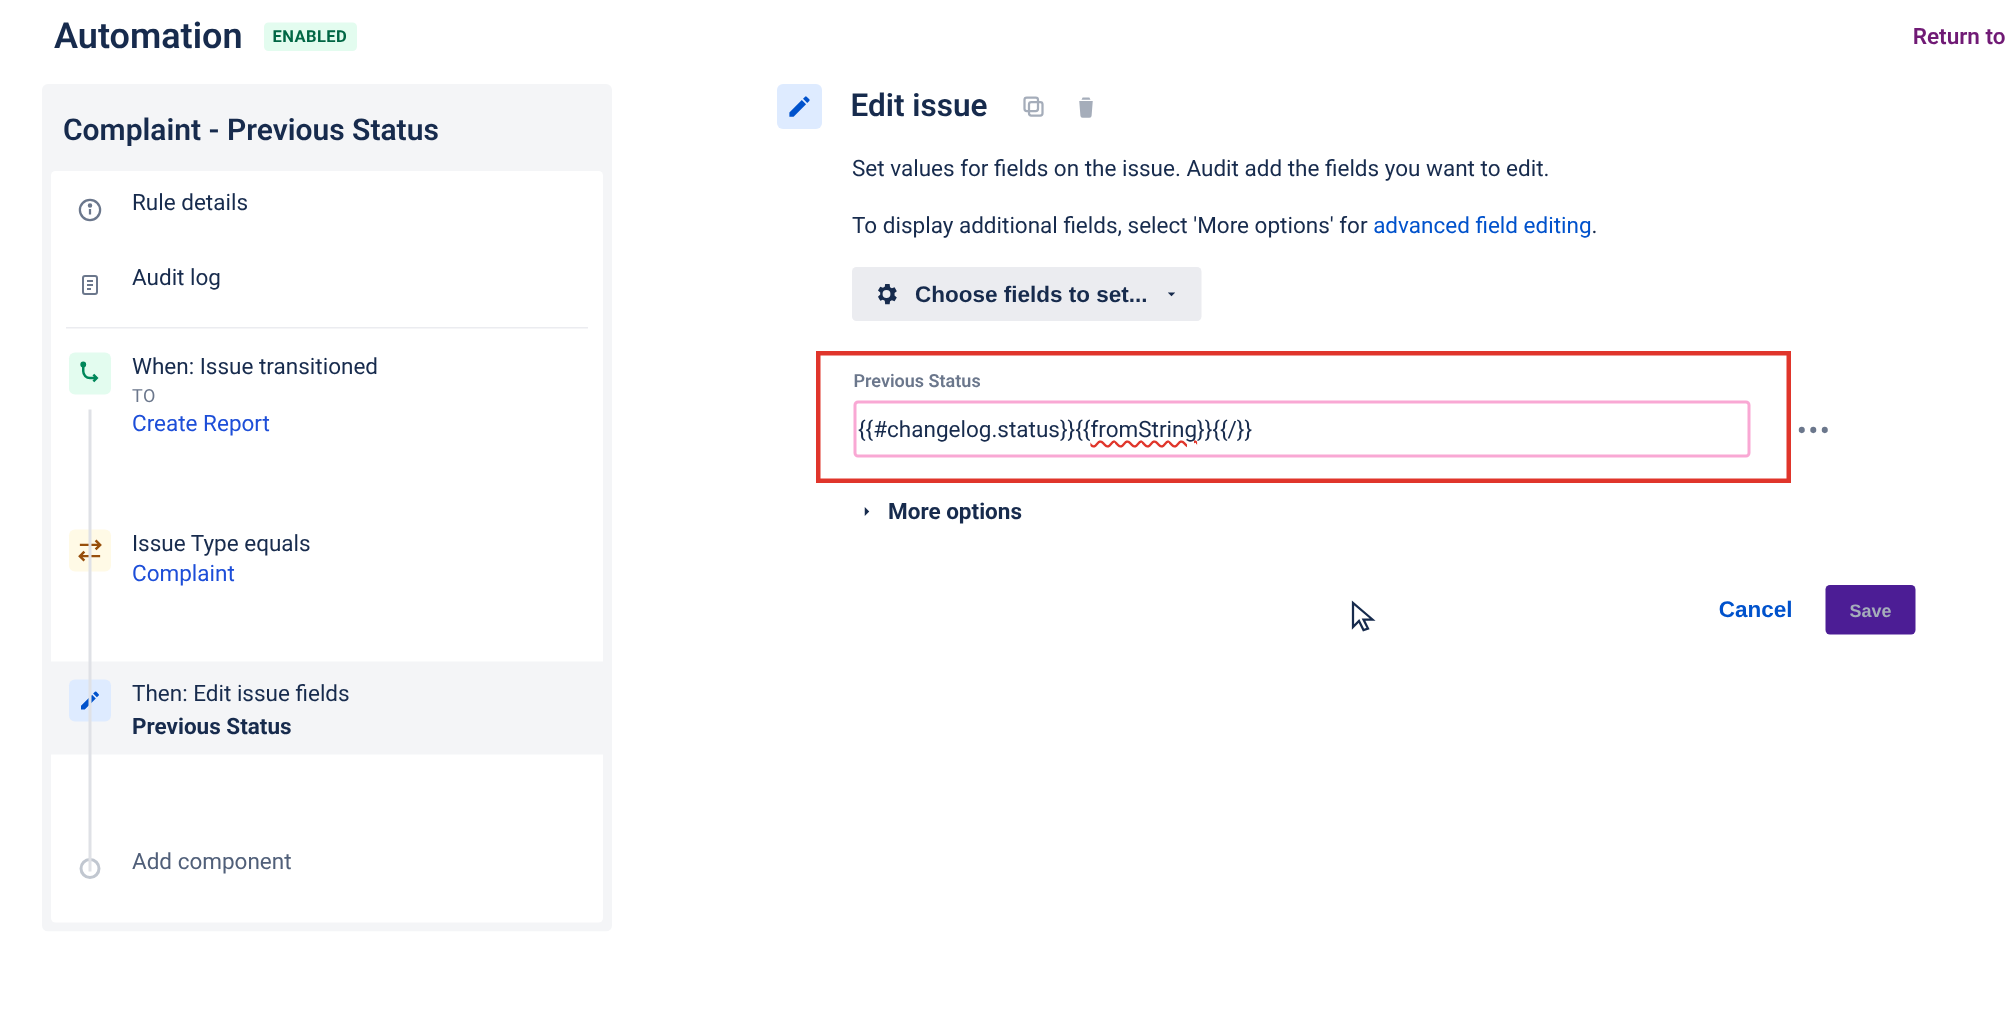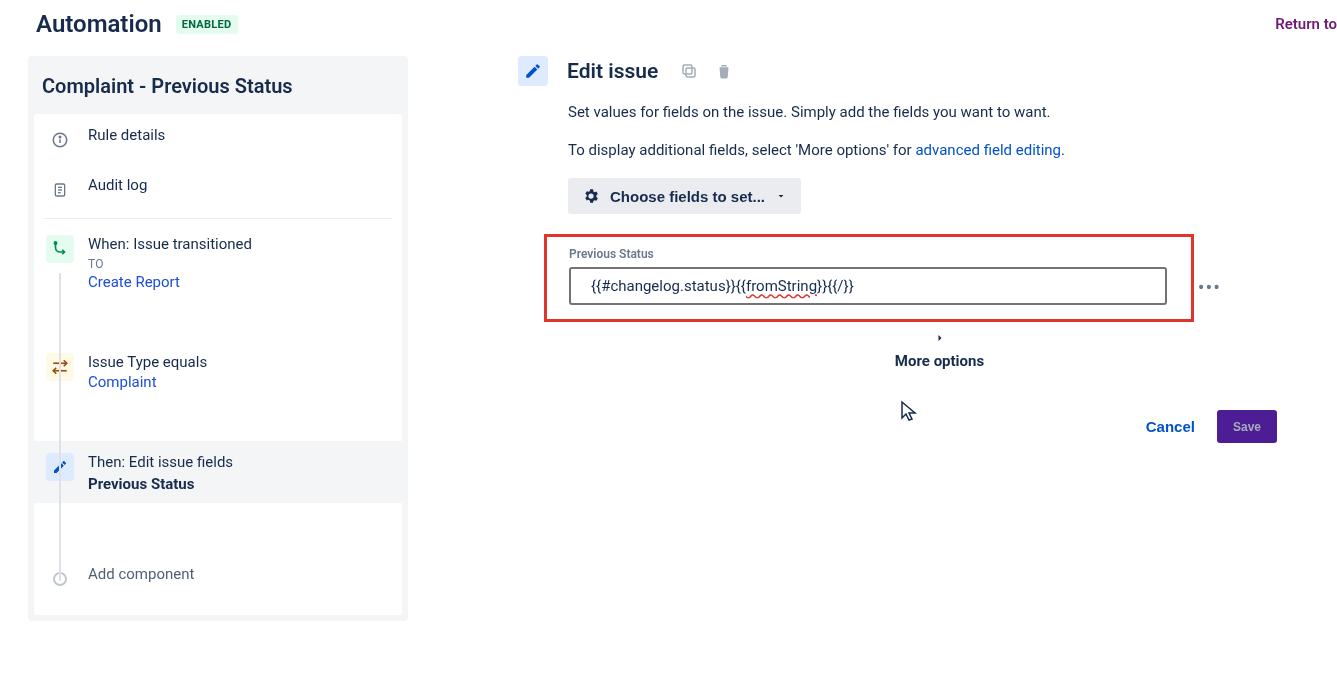--- a/index.html
+++ b/index.html
@@ -139,23 +139,23 @@
   .field-block {
     margin:20px 0 0 26px;
     padding:10px 22px 14px 22px;
     border:3px solid #E0352B;
     width:650px;
     position:relative;
   }
   .field-label { font-size:12px; font-weight:600; color:#6B778C; margin-bottom:6px; }
   .field-input {
     width:598px;
-    border:2px solid #737373;
-    border-radius:3px;
-    padding:8px 20px;
+    border:2px solid #f9a8d4;
+    border-radius:3px;
+    padding:8px 1px;
     font-size:15px;
     color:#172B4D;
     font-family:inherit;
     outline:none;
   }
   .spellwave { text-decoration: underline wavy #E0352B; text-underline-offset:2px; }
   .dots {
     position:absolute;
     right:-30px;
     top:38px;
@@ -166,21 +166,20 @@
   }
   .more-opts {
     display:flex;
     align-items:center;
     gap:8px;
     margin:10px 0 0 54px;
     font-size:15px;
     font-weight:700;
     color:#172B4D;
     cursor:pointer;
-    flex-direction:column;
   }
   .footer {
     display:flex;
     justify-content:flex-end;
     gap:10px;
     margin:40px 30px 0 0;
   }
   .btn-cancel {
     background:transparent;
     border:none;
@@ -325,21 +324,21 @@
             <rect x="4" y="4" width="12" height="12" rx="2"></rect>
           </svg>
       </span>
       <span class="ghost-icon" style="margin-left:-8px;">
         <svg width="18" height="18" viewBox="0 0 24 24" fill="#A5ADBA">
             <path d="M6 7h12l-1 13a2 2 0 0 1-2 2H9a2 2 0 0 1-2-2L6 7zm3-3h6l1 2H8l1-2z"></path>
           </svg>
       </span>
     </div>
 
-    <div class="desc">Set values for fields on the issue. Simply add the fields you want to want.</div>
+    <div class="desc">Set values for fields on the issue. Audit add the fields you want to edit.</div>
     <div class="desc">
       <span>To display additional fields, select 'More options' for </span><a href="#">advanced field editing</a><span>.</span>
     </div>
 
     <button class="choose-btn">
       <svg width="18" height="18" viewBox="0 0 24 24" fill="#172B4D">
           <path d="M19.14 12.94a7.14 7.14 0 0 0 0-1.88l2.03-1.58-2-3.46-2.39.96a7.03 7.03 0 0 0-1.62-.94L14.8 3h-4l-.36 2.54c-.58.23-1.12.55-1.62.94l-2.39-.96-2 3.46 2.03 1.58a7.14 7.14 0 0 0 0 1.88L4.43 14.5l2 3.46 2.39-.96c.5.39 1.04.71 1.62.94L10.8 21h4l.36-2.54c.58-.23 1.12-.55 1.62-.94l2.39.96 2-3.46-2.03-1.58zM12 15.5A3.5 3.5 0 1 1 12 8.5a3.5 3.5 0 0 1 0 7z"></path>
         </svg>
       <span>Choose fields to set...</span>
       <svg width="12" height="12" viewBox="0 0 24 24" fill="#172B4D">

